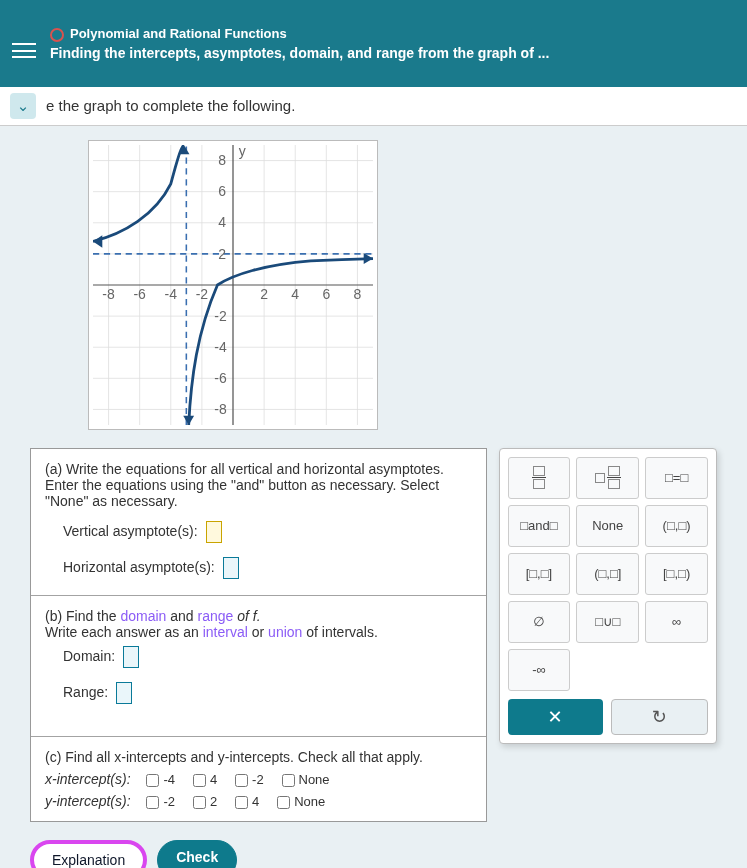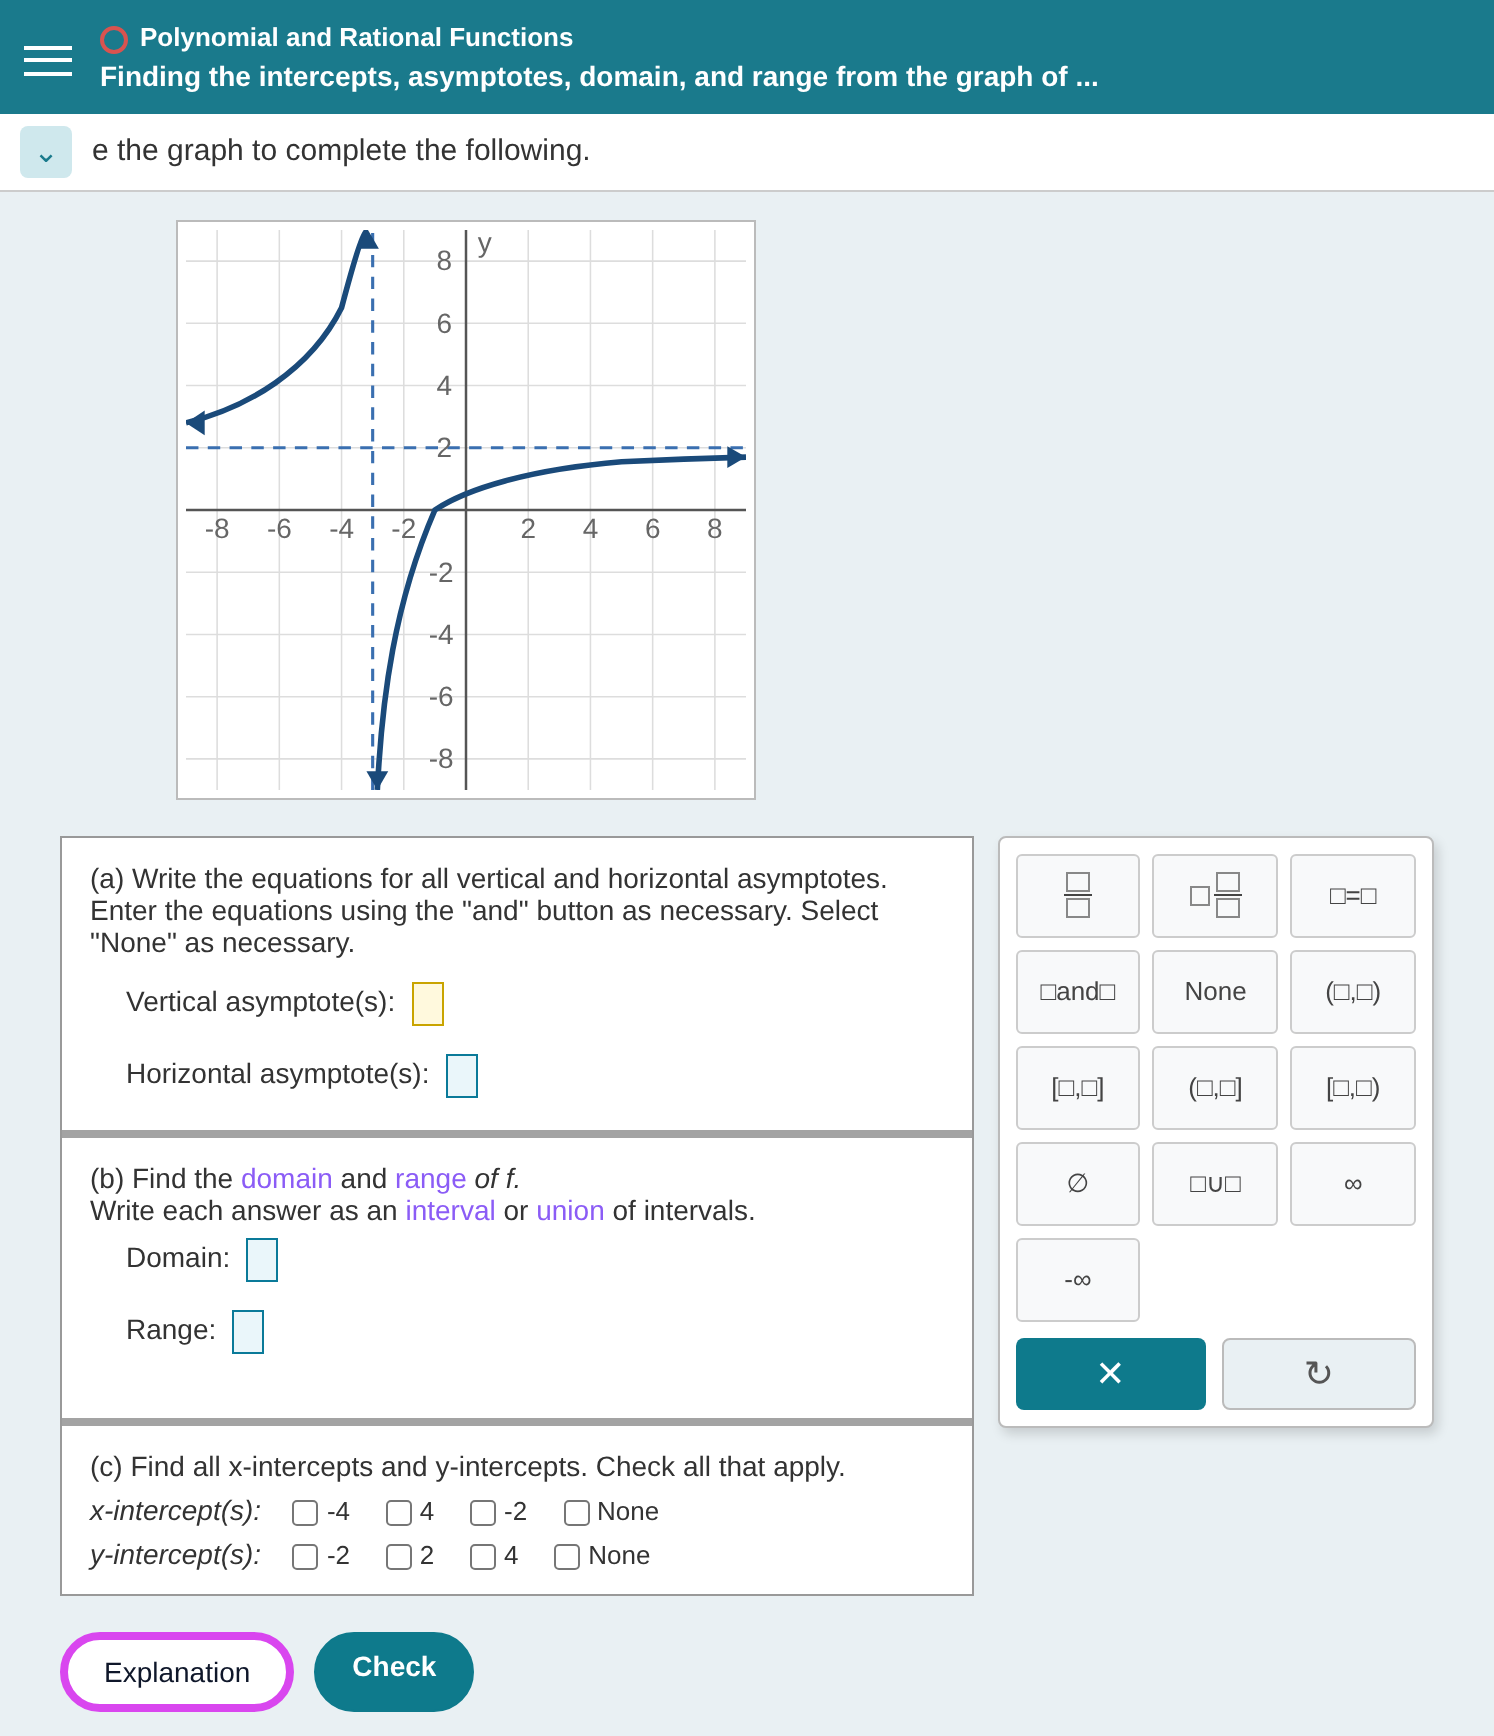--- a/index.html
+++ b/index.html
@@ -1,30 +1,30 @@
 <!DOCTYPE html>
 <html><head>
 <meta charset="utf-8">
 <style>
 *{box-sizing:border-box;margin:0;padding:0;font-family:Arial,Helvetica,sans-serif}
 body{background:#e9f0f3;width:747px;height:868px;overflow:hidden}
-.header{background:#1a7a8c;color:#fff;padding:11px 12px;display:flex;align-items:center;gap:14px}
+.header{background:#1a7a8c;color:#fff;padding:26px 12px;display:flex;align-items:flex-end;gap:14px}
 .hamburger{width:24px;height:20px;display:flex;flex-direction:column;justify-content:space-around;cursor:pointer;margin-top:4px}
 .hamburger span{height:2px;background:#fff;width:100%}
 .header-text .t1{font-size:13px;font-weight:700;margin-bottom:3px}
 .header-text .t1::before{content:"";display:inline-block;width:10px;height:10px;border:2px solid #d9534f;border-radius:50%;margin-right:6px;vertical-align:middle}
 .header-text .t2{font-size:14px;font-weight:700}
 .subbar{background:#fff;display:flex;align-items:center;gap:10px;padding:6px 10px;font-size:15px;color:#333;border-bottom:1px solid #ccc}
 .chev{width:26px;height:26px;background:#cfe8ed;border-radius:4px;display:flex;align-items:center;justify-content:center;color:#1a7a8c}
 .content{padding:14px 30px}
 .graph-wrap{width:290px;height:290px;border:1px solid #bbb;background:#fff;padding:4px;position:relative;margin-bottom:18px;margin-left:58px}
 .graph-wrap svg{width:100%;height:100%}
 .work-row{display:flex;gap:12px;align-items:flex-start}
 .qbox{border:1px solid #999;background:#fff;width:460px;font-size:14px;color:#333}
-.qsec{border-bottom:4px solid #a3a3a3;padding:12px 14px}
+.qsec{border-bottom:1px solid #a3a3a3;padding:12px 14px}
 .qsec:last-child{border-bottom:none}
 .link{color:#8b5cf6;}
 .blank{display:inline-block;width:16px;height:22px;border:1px solid #0a7a99;background:#eaf6fa;vertical-align:middle;margin-left:4px}
 .blank.y{border-color:#c9a400;background:#fff9dd}
 .checkrow{margin-top:6px;font-style:italic}
 .checkrow label{font-style:normal;margin-right:14px;font-size:13px}
 .checkrow input{margin-right:4px;vertical-align:middle}
 .keypad{border:1px solid #bbb;background:#fff;border-radius:4px;padding:8px;width:220px;box-shadow:2px 3px 6px rgba(0,0,0,.15)}
 .kgrid{display:grid;grid-template-columns:repeat(3,1fr);gap:6px}
 .kbtn{height:42px;border:1px solid #ccc;border-radius:3px;background:#f8f9fa;display:flex;align-items:center;justify-content:center;font-size:13px;color:#444;cursor:pointer}

